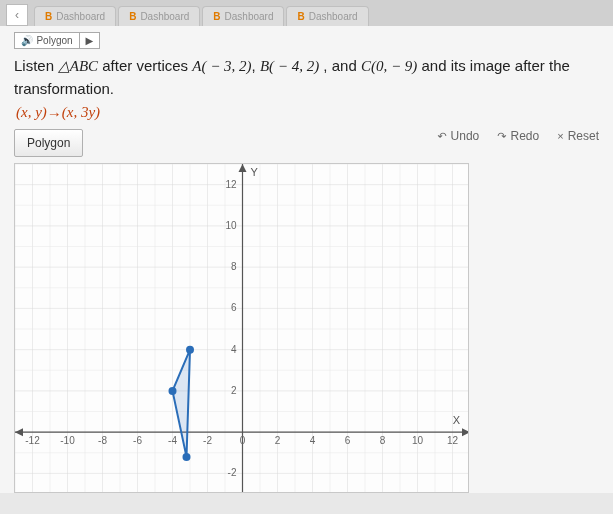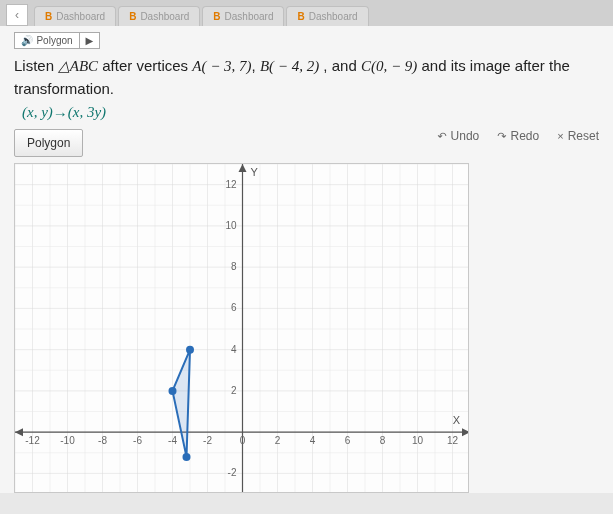--- a/index.html
+++ b/index.html
@@ -7,21 +7,21 @@
   .tab-bar { height: 26px; background: #d0d0d0; display: flex; gap: 2px; align-items: flex-end; padding-left: 6px; }
   .navbtn { width: 22px; height: 22px; background: #fff; border: 1px solid #bbb; display:flex; align-items:center; justify-content:center; color:#888; font-size:12px; margin-right:4px;}
   .tab { font-size: 10px; color: #999; background: #ddd; border: 1px solid #c0c0c0; border-bottom: none; padding: 4px 10px; border-radius: 4px 4px 0 0; display: flex; align-items: center; gap: 4px; }
   .tab .favicon { color: #e07b00; font-weight: bold; font-size: 10px; }
   .content { padding: 6px 14px 0 14px; background: #f5f5f5; }
   .listen-row { display: flex; gap: 0; margin-bottom: 6px; }
   .listen-btn, .play-btn { border: 1px solid #aaa; background: #fff; font-size: 10px; padding: 2px 6px; color: #555; display:flex; align-items:center; gap:3px;}
   .play-btn { border-left: none; }
   .problem { font-size: 15px; color: #222; line-height: 1.5; margin-bottom: 4px; }
   .math-i { font-style: italic; font-family: 'Times New Roman', serif; }
-  .rule { font-size: 15px; color: #0f766e; font-family: 'Times New Roman', serif; font-style: italic; margin: 4px 0 8px 8px; }
+  .rule { font-size: 15px; color: #c2410c; font-family: 'Times New Roman', serif; font-style: italic; margin: 4px 0 8px 2px; }
   .tool-row { display: flex; gap: 18px; align-items: flex-start; margin-bottom: 6px; }
   .polygon-btn { border: 1px solid #b0b0b0; background: linear-gradient(#fff,#e9e9e9); padding: 6px 12px; font-size: 12px; color: #333; border-radius: 2px; }
   .tool-btn { font-size: 12px; color: #666; display: flex; align-items: center; gap: 4px; background: none; border: none; cursor: pointer; }
   .tool-btn .ic { font-size: 11px; }
   .spacer { flex: 1; }
   .graph-wrap { border: 1px solid #c8c8c8; background: #fdfdfd; width: 455px; height: 330px; position: relative; overflow: hidden; }
   svg { display: block; }
   .grid-line { stroke: #d8d8d8; stroke-width: 0.5; }
   .grid-line-2 { stroke: #e6e6e6; stroke-width: 0.5; }
   .axis { stroke: #555; stroke-width: 1.2; }
@@ -62,21 +62,21 @@
     <button class="listen-btn">
         <span>🔊</span>
         <span>Polygon</span>
       </button>
     <button class="play-btn">
         <span>▶</span>
       </button>
   </div>
 
   <div class="problem">
-    <span>Listen </span><span class="math-i">△</span><span class="math-i">ABC</span><span> after vertices </span><span class="math-i">A( − 3, 7)</span><span>, </span><span class="math-i">B( − 4, 2)</span><span> , and </span><span class="math-i">C(0, − 9)</span><span> and its image after the transformation.</span>
+    <span>Listen </span><span class="math-i">△</span><span class="math-i">ABC</span><span> after vertices </span><span class="math-i">A( − 3, 2)</span><span>, </span><span class="math-i">B( − 4, 2)</span><span> , and </span><span class="math-i">C(0, − 9)</span><span> and its image after the transformation.</span>
   </div>
 
   <div class="rule">(x, y)→(x, 3y)</div>
 
   <div class="tool-row">
     <button class="polygon-btn">Polygon</button>
     <div class="spacer"></div>
     <button class="tool-btn">
         <span class="ic">↶</span>
         <span>Undo</span>

